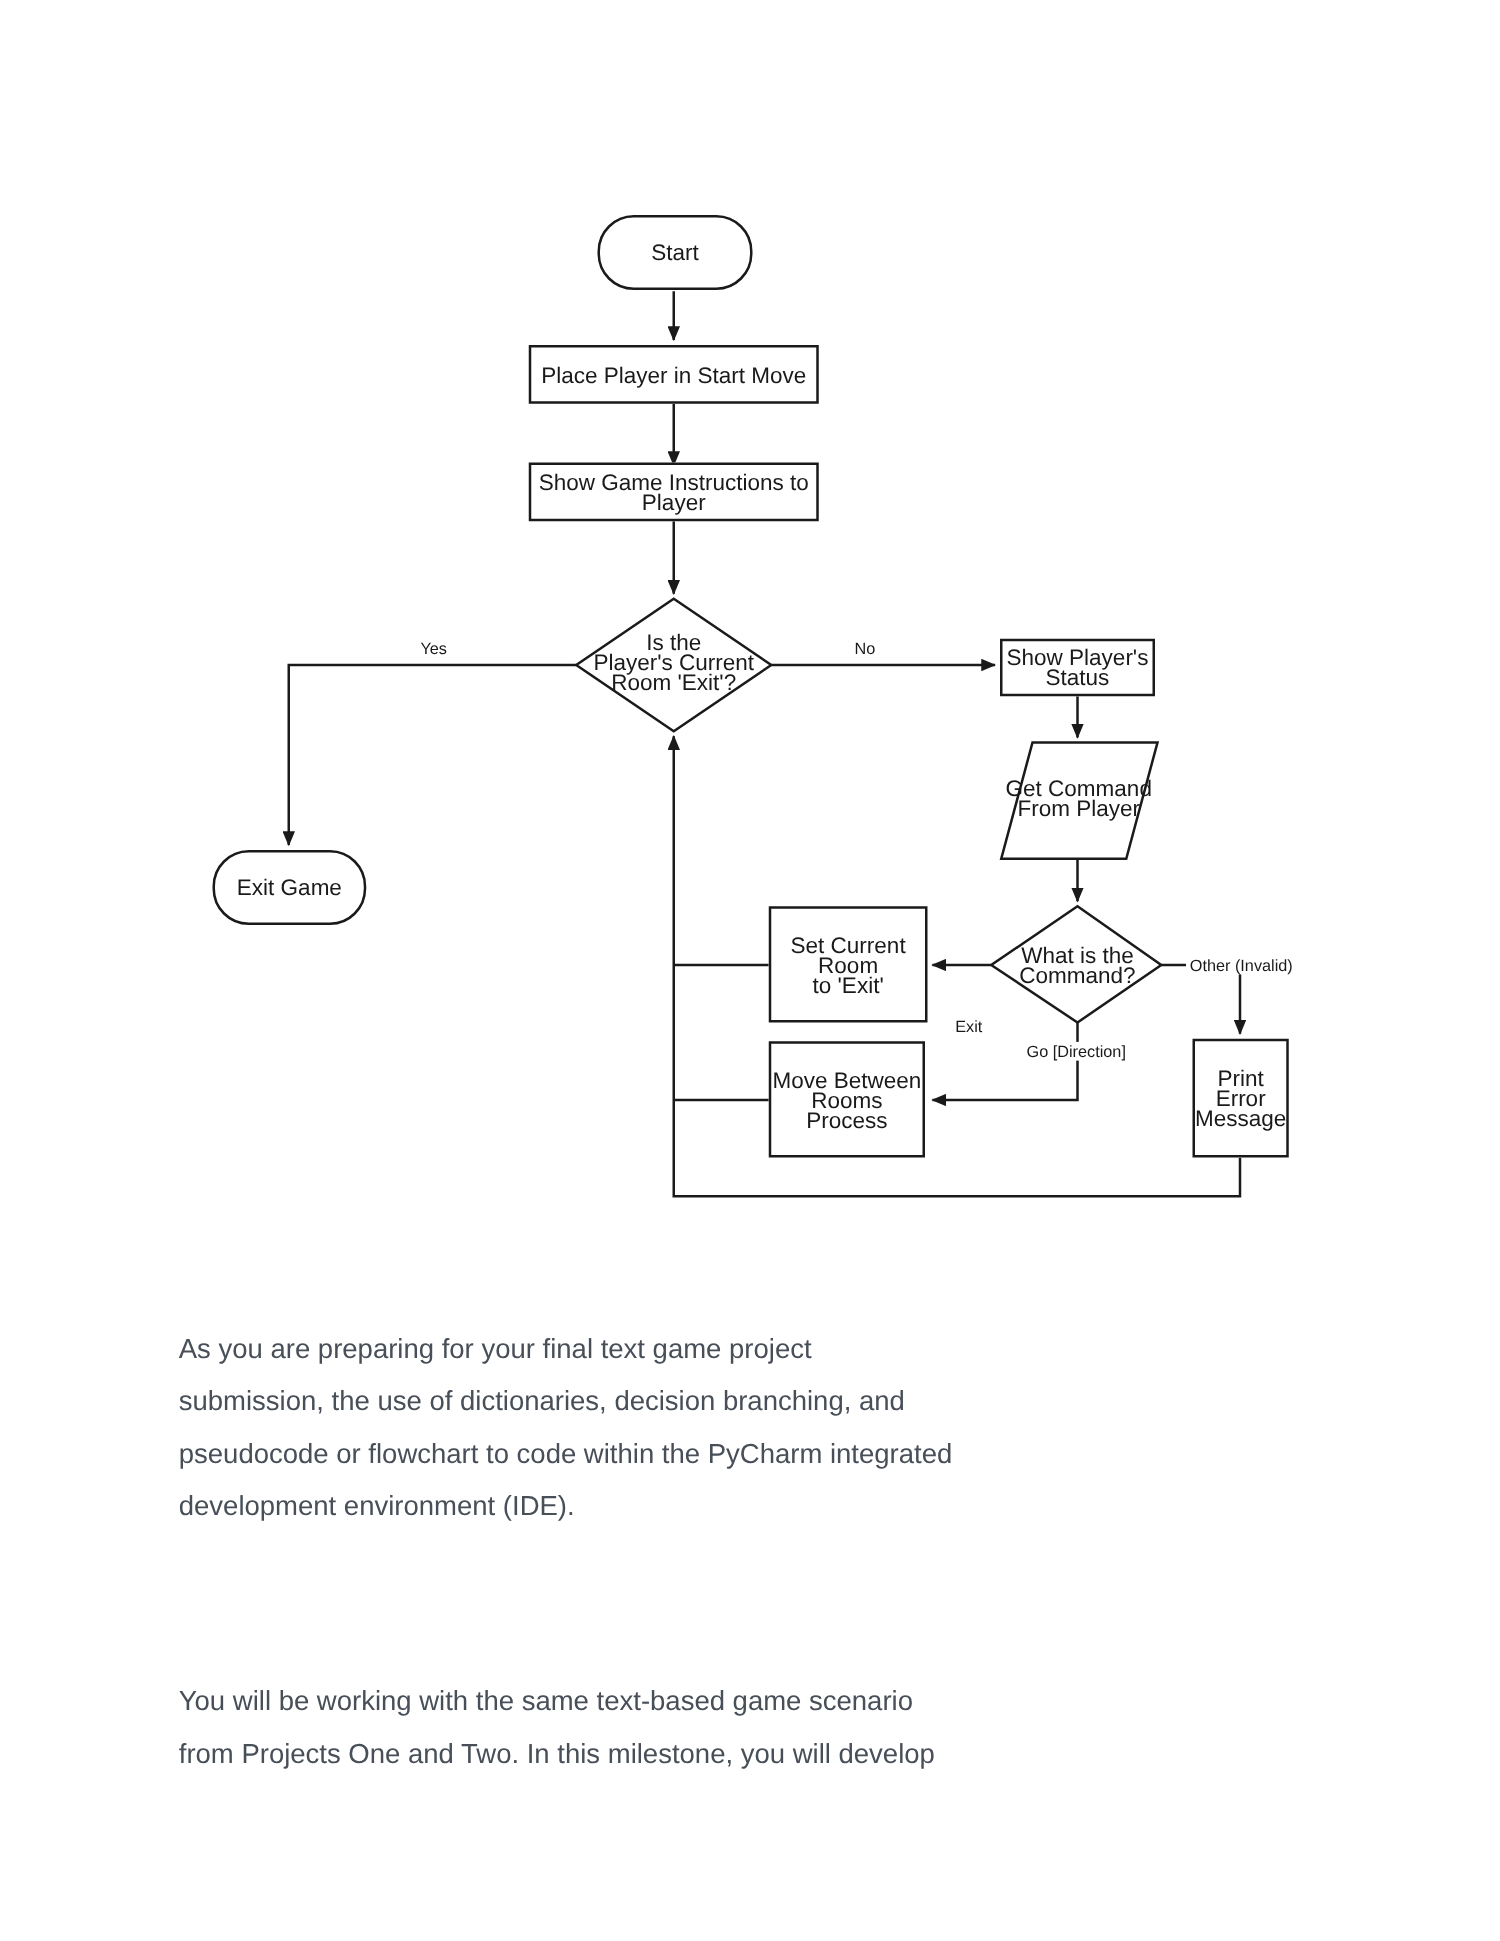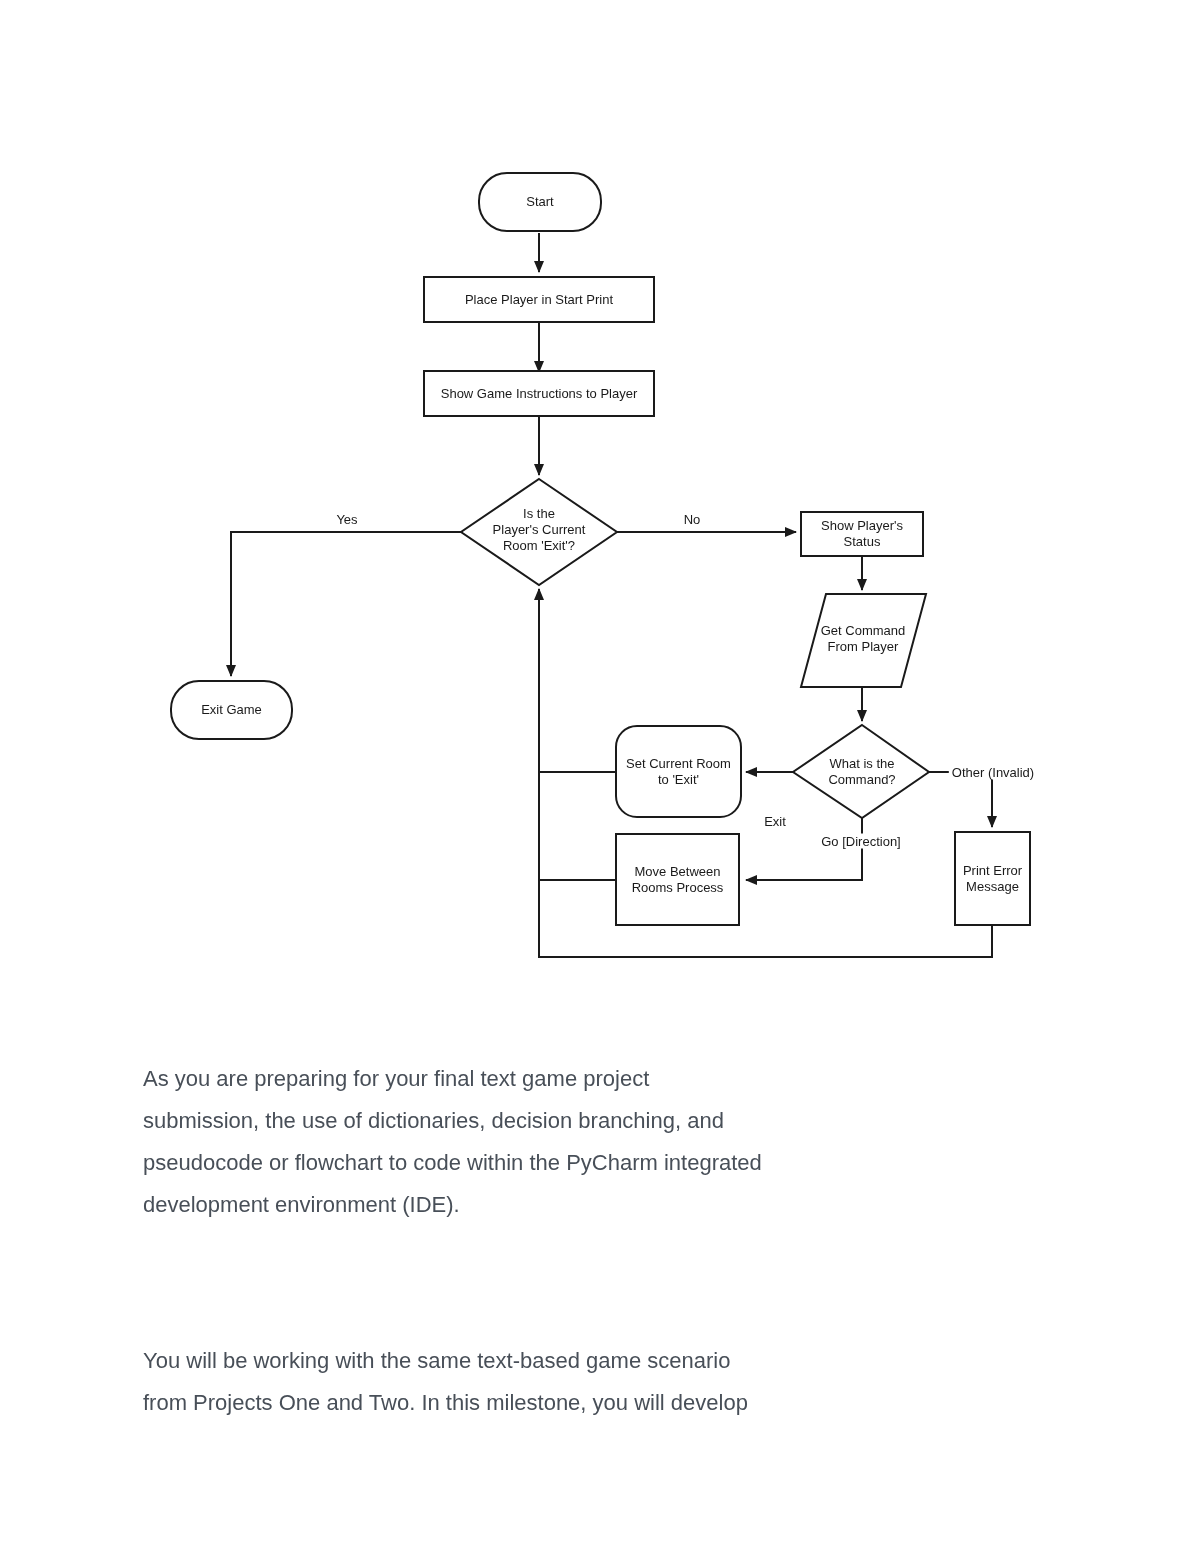--- a/index.html
+++ b/index.html
@@ -25,21 +25,21 @@
     fill: #ffffff;
     stroke: #1a1a1a;
     stroke-width: 2;
   }
   .node {
     position: absolute;
     display: flex;
     align-items: center;
     justify-content: center;
     text-align: center;
-    font-size: 13px;
+    font-size: 18px;
     line-height: 16px;
     color: #1a1a1a;
     white-space: pre-line;
   }
   .rect {
     border: 2px solid #1a1a1a;
     background: #ffffff;
   }
   .stadium {
     border: 2px solid #1a1a1a;
@@ -95,40 +95,40 @@
     <polyline points="615,880 539,880"></polyline>
     <polyline points="992,926 992,957 539,957 539,589" marker-end="url(#arrow)"></polyline>
 
     <polygon points="539,479 617,532 539,585 461,532"></polygon>
     <polygon points="862,725 929,772 862,818 793,772"></polygon>
     <polygon points="826,594 926,594 901,687 801,687"></polygon>
   </svg>
 
   <div class="node stadium" style="left:478px; top:172px; width:124px; height:60px;">Start</div>
 
-  <div class="node rect" style="left:423px; top:276px; width:232px; height:47px;">Place Player in Start Print</div>
+  <div class="node rect" style="left:423px; top:276px; width:232px; height:47px;">Place Player in Start Move</div>
 
   <div class="node rect" style="left:423px; top:370px; width:232px; height:47px;">Show Game Instructions to Player</div>
 
   <div class="node" style="left:464px; top:506px; width:150px;">Is the
 Player's Current
 Room 'Exit'?</div>
 
   <div class="node stadium" style="left:170px; top:680px; width:123px; height:60px;">Exit Game</div>
 
   <div class="node rect" style="left:800px; top:511px; width:124px; height:46px;">Show Player's
 Status</div>
 
   <div class="node" style="left:788px; top:623px; width:150px;">Get Command
 From Player</div>
 
   <div class="node" style="left:787px; top:756px; width:150px;">What is the
 Command?</div>
 
-  <div class="node rect" style="left:615px; top:725px; width:127px; height:93px;border-radius:22px;">Set Current Room
+  <div class="node rect" style="left:615px; top:725px; width:127px; height:93px;">Set Current Room
 to 'Exit'</div>
 
   <div class="node rect" style="left:615px; top:833px; width:125px; height:93px;">Move Between
 Rooms Process</div>
 
   <div class="node rect" style="left:954px; top:831px; width:77px; height:95px;">Print Error
 Message</div>
 
   <div class="edge-label" style="left:347px; top:519px;">Yes</div>
 

